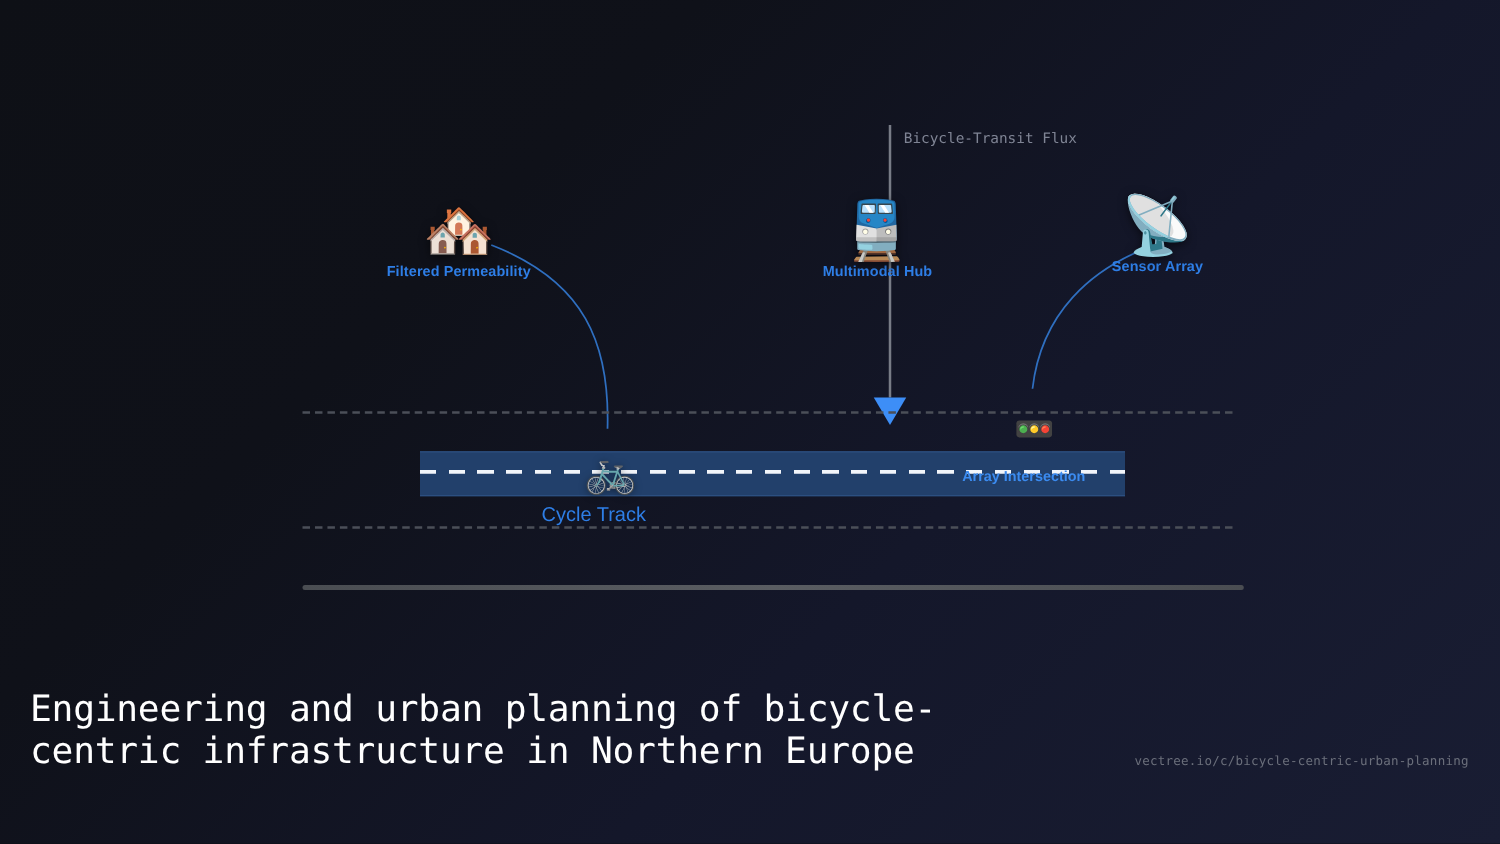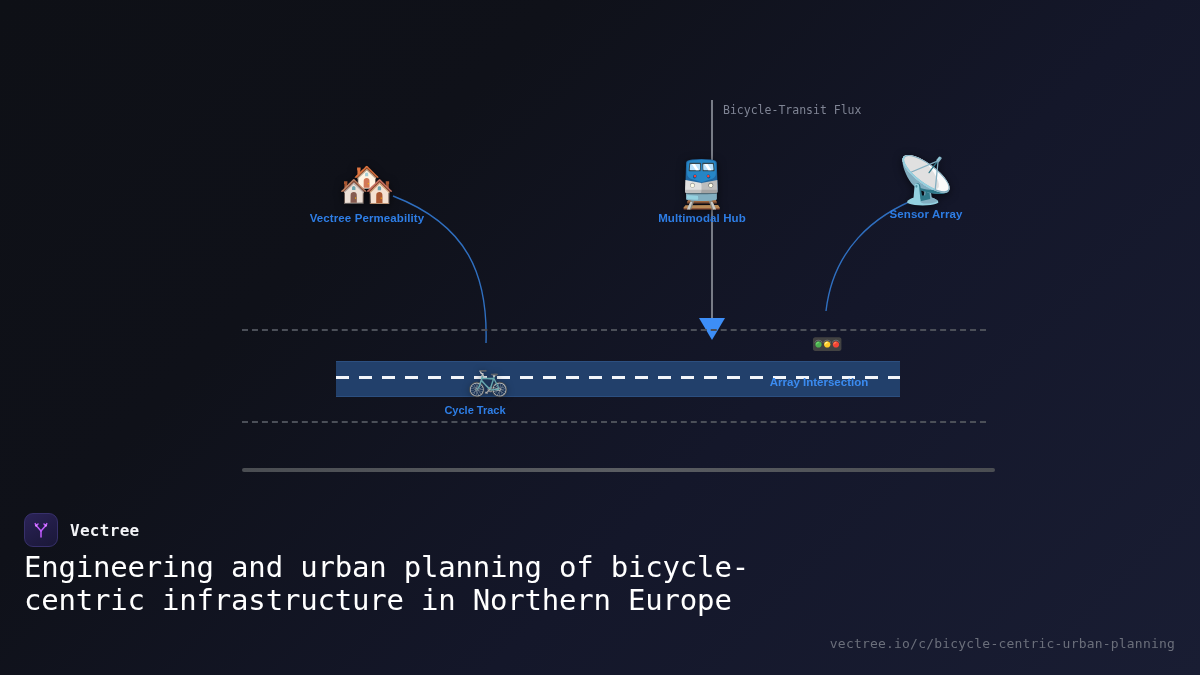--- a/index.html
+++ b/index.html
@@ -82,22 +82,22 @@
     position: absolute;
     font-family: "DejaVu Sans", sans-serif;
     font-size: 34px;
     line-height: 34px;
     transform: translateX(-50%);
     filter: drop-shadow(0 1px 3px rgba(0,0,0,.5));
   }
   .track-caption {
     position: absolute;
     transform: translateX(-50%);
-    font-size: 11px;
-    font-weight: bold;
+    font-size: 16px;
+    font-weight: normal;
     color: #2e7ee6;
     white-space: nowrap;
   }
   .inline-label {
     position: absolute;
     transform: translateX(-50%);
     font-size: 11.5px;
     font-weight: bold;
     color: #3b8bf0;
     white-space: nowrap;
@@ -164,23 +164,23 @@
     font-family: "DejaVu Sans Mono", monospace;
     font-size: 29px;
     line-height: 33px;
     font-weight: normal;
     color: #ffffff;
     letter-spacing: -0.2px;
   }
   .url {
     position: absolute;
     right: 25px;
-    top: 141px;
-    font-family: "DejaVu Sans Mono", monospace;
-    font-size: 13px;
+    top: 109px;
+    font-family: "DejaVu Sans Mono", monospace;
+    font-size: 10px;
     color: #6b6f7b;
     letter-spacing: .2px;
   }
 </style>
 </head>
 <body>
 
 <div id="stage">
 
   <div id="diagram">
@@ -210,55 +210,37 @@
     <span class="track-caption" style="left:457px; top:404px;">Cycle Track</span>
 
     <span class="signal" style="left:810px; top:331px;">🚥</span>
 
     <span class="inline-label" style="left:801px; top:376px;">Array Intersection</span>
 
     <div class="ground-bar" style="left:224px; top:468px; width:753px;"></div>
 
     <div class="node" style="left:349px; top:158px;">
       <span class="glyph">🏘️</span>
-      <span class="nlabel">Vectree Permeability</span>
+      <span class="nlabel">Filtered Permeability</span>
     </div>
 
     <div class="node" style="left:684px; top:158px;">
       <span class="glyph">🚆</span>
       <span class="nlabel">Multimodal Hub</span>
     </div>
 
     <div class="node" style="left:908px; top:154px;">
       <span class="glyph">📡</span>
       <span class="nlabel">Sensor Array</span>
     </div>
 
   </div>
 
   <div id="caption">
 
-    <div class="brand">
-      <div class="brand-mark">
-        <svg width="20" height="20" viewBox="0 0 20 20" aria-hidden="true">
-          <g stroke="#c05bff" stroke-width="1.5" fill="none" stroke-linecap="round">
-            <path d="M10 17 L10 11"></path>
-            <path d="M10 11 L5.2 5.6"></path>
-            <path d="M10 11 L14.8 5.6"></path>
-            <path d="M5.2 5.6 L4.2 3.6"></path>
-            <path d="M5.2 5.6 L7.0 4.0"></path>
-            <path d="M14.8 5.6 L15.8 3.6"></path>
-            <path d="M14.8 5.6 L13.0 4.0"></path>
-          </g>
-          <circle cx="5.2" cy="5.6" r="1.1" fill="#e08bff"></circle>
-          <circle cx="14.8" cy="5.6" r="1.1" fill="#e08bff"></circle>
-        </svg>
-      </div>
-      <span class="brand-name">Vectree</span>
-    </div>
 
     <div class="headline">Engineering and urban planning of bicycle-centric infrastructure in Northern Europe</div>
 
     <div class="url">vectree.io/c/bicycle-centric-urban-planning</div>
 
   </div>
 
 </div>
 
 </body></html>

